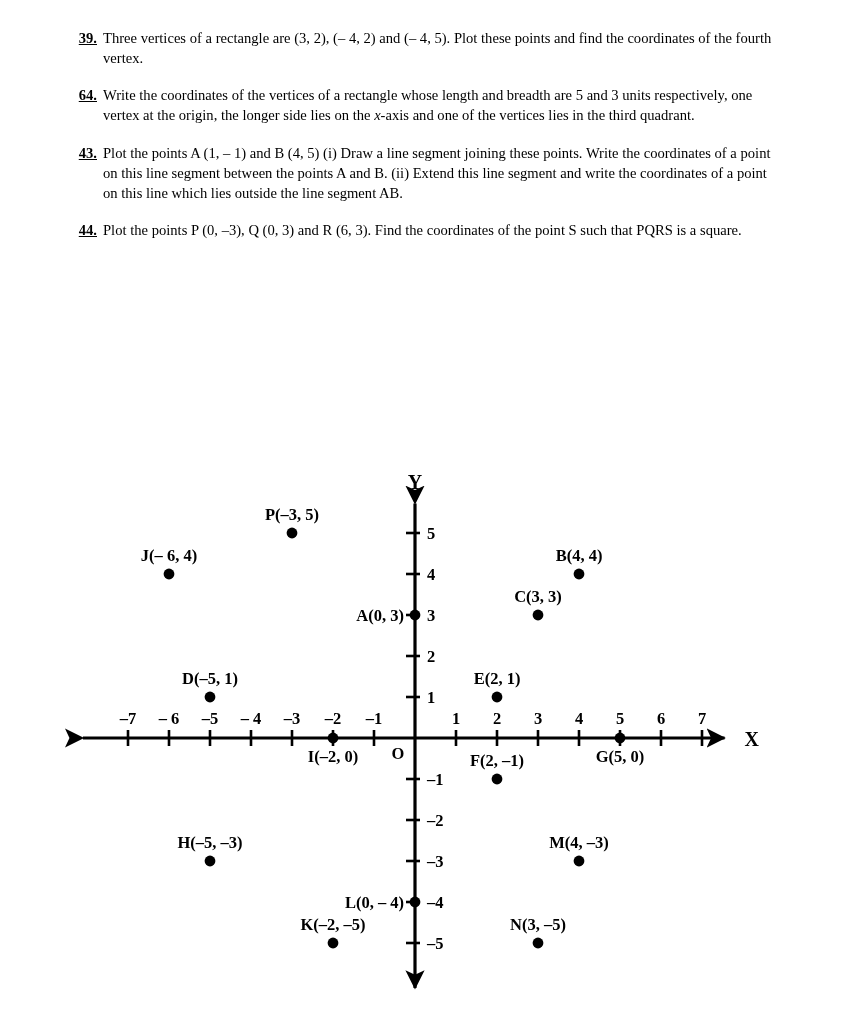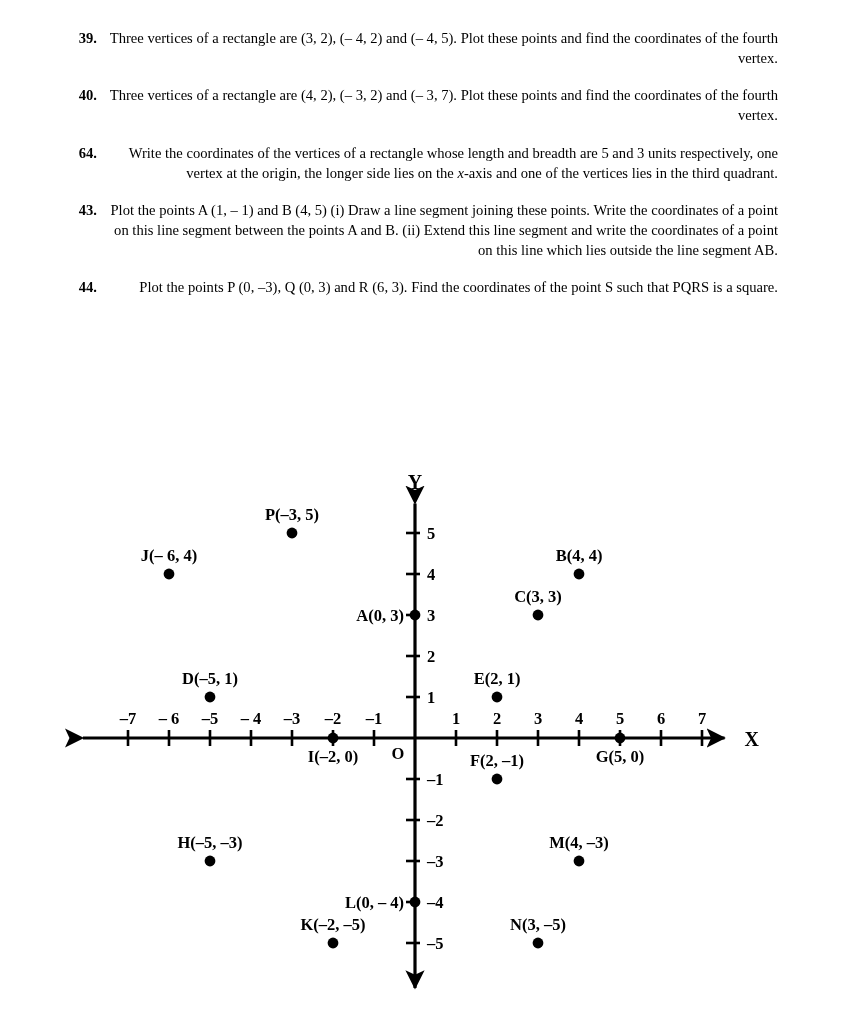--- a/index.html
+++ b/index.html
@@ -21,22 +21,23 @@
     font-size:14.6px;
     line-height:1.38;
   }
   .q-num{
     font-weight:bold;
     width:25px;
     flex:0 0 25px;
     text-align:right;
     padding-right:6px;
     font-size:14.6px;
-  }
-  .q-body{flex:1 1 auto;text-align:right;}
+    text-decoration:underline;
+  }
+  .q-body{flex:1 1 auto;text-align:left;}
   .q-body i{font-style:italic;}
 
   
   #graph{
     position:absolute;
     left:0;top:455px;
     width:847px;height:560px;
   }
   #graph svg{display:block;}
   .axis-line{stroke:#000;stroke-width:3.2;}
@@ -55,24 +56,20 @@
     font-weight:bold;font-size:16.5px;fill:#000;
   }
 </style>
 </head>
 <body>
 
 <div id="questions">
     <div class="q">
       <div class="q-num">39.</div>
       <div class="q-body">Three vertices of a rectangle are (3, 2), (– 4, 2) and (– 4, 5). Plot these points and find the coordinates of the fourth vertex.</div>
-    </div>
-    <div class="q">
-      <div class="q-num">40.</div>
-      <div class="q-body">Three vertices of a rectangle are (4, 2), (– 3, 2) and (– 3, 7). Plot these points and find the coordinates of the fourth vertex.</div>
     </div>
     <div class="q">
       <div class="q-num">64.</div>
       <div class="q-body">Write the coordinates of the vertices of a rectangle whose length and breadth are 5 and 3 units respectively, one vertex at the origin, the longer side lies on the <i>x</i>-axis and one of the vertices lies in the third quadrant.</div>
     </div>
     <div class="q">
       <div class="q-num">43.</div>
       <div class="q-body">Plot the points A (1, – 1) and B (4, 5) (i) Draw a line segment joining these points. Write the coordinates of a point on this line segment between the points A and B. (ii) Extend this line segment and write the coordinates of a point on this line which lies outside the line segment AB.</div>
     </div>
     <div class="q">

